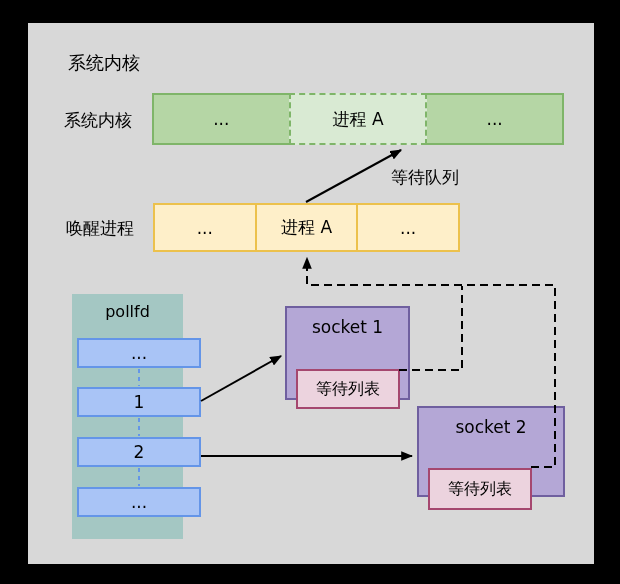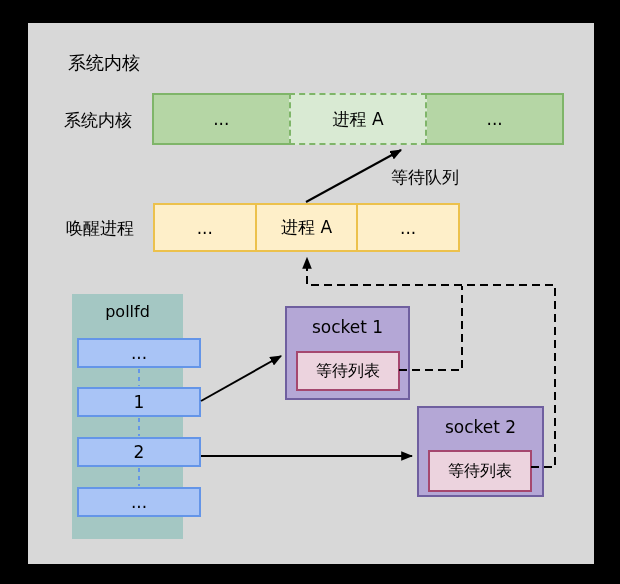--- a/index.html
+++ b/index.html
@@ -41,25 +41,25 @@
     left:5px;width:124px;height:30px;
     background:var(--blue_fill);border:2px solid var(--blue_border);
     display:flex;align-items:center;justify-content:center;font-size:17px;
   }
   .b-cell-1{top:44px;}.b-cell-2{top:93px;}.b-cell-3{top:143px;}.b-cell-4{top:193px;}
 
   .socket{
     background:var(--purple_fill);border:2px solid var(--purple_border);
   }
   .socket-1{left:285px;top:306px;width:125px;height:94px;}
-  .socket-2{left:417px;top:406px;width:127px;height:91px;}
+  .socket-2{left:417px;top:406px;width:148px;height:91px;}
   .socket-title{left:0;top:9px;width:100%;text-align:center;font-size:17px;}
   .waitlist{
     background:var(--pink_fill);border:2px solid var(--pink_border);
-    display:flex;align-items:center;justify-content:center;font-size:16px;
+    display:flex;align-items:center;justify-content:center;font-size:16px;margin-top:18px;
   }
   .waitlist-1{left:9px;top:43px;width:104px;height:40px;}
   .waitlist-2{left:9px;top:42px;width:104px;height:42px;}
 
   .overlay{left:0;top:0;width:620px;height:584px;pointer-events:none;z-index:5;}
 </style>
 </head>
 <body>
 
 <div class="abs panel">

